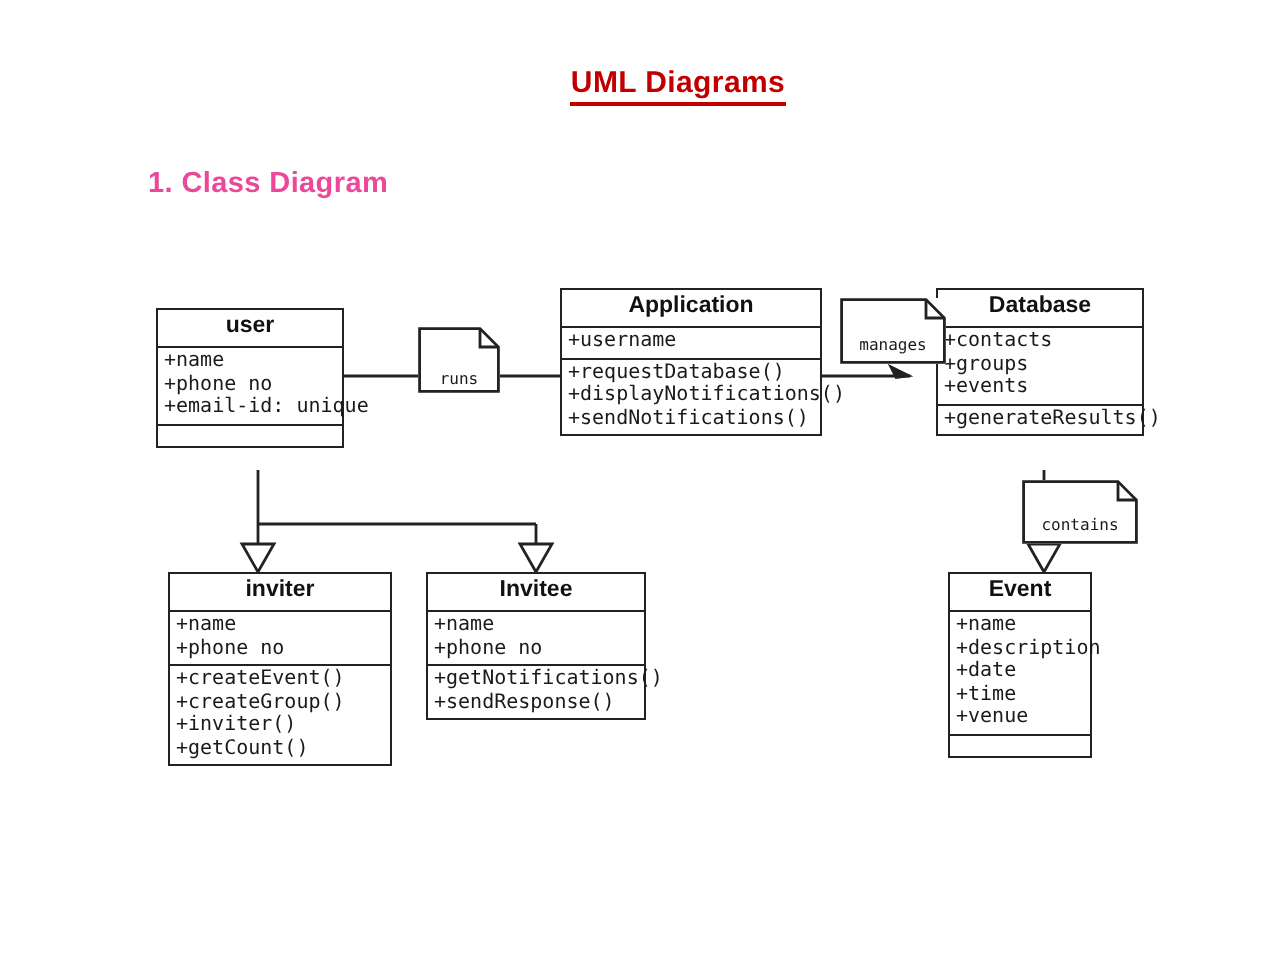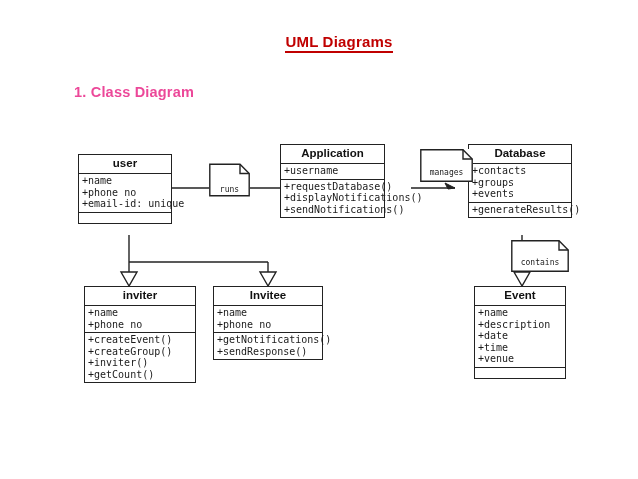--- a/index.html
+++ b/index.html
@@ -140,21 +140,21 @@
 <div class="uml-class" style="left:78px; top:154px; width:94px;">
   <div class="cls-name">user</div>
   <div class="cls-section">
     <div class="member">+name</div>
     <div class="member">+phone no</div>
     <div class="member">+email-id: unique</div>
   </div>
   <div class="cls-section empty"></div>
 </div>
 
-<div class="uml-class" style="left:280px; top:144px; width:105px;">
+<div class="uml-class" style="left:280px; top:144px; width:131px;">
   <div class="cls-name">Application</div>
   <div class="cls-section">
     <div class="member">+username</div>
   </div>
   <div class="cls-section">
     <div class="member">+requestDatabase()</div>
     <div class="member">+displayNotifications()</div>
     <div class="member">+sendNotifications()</div>
   </div>
 </div>
@@ -190,21 +190,21 @@
   <div class="cls-section">
     <div class="member">+name</div>
     <div class="member">+phone no</div>
   </div>
   <div class="cls-section">
     <div class="member">+getNotifications()</div>
     <div class="member">+sendResponse()</div>
   </div>
 </div>
 
-<div class="uml-class" style="left:474px; top:286px; width:92px;">
+<div class="uml-class" style="left:474px; top:286px; width:72px;">
   <div class="cls-name">Event</div>
   <div class="cls-section">
     <div class="member">+name</div>
     <div class="member">+description</div>
     <div class="member">+date</div>
     <div class="member">+time</div>
     <div class="member">+venue</div>
   </div>
   <div class="cls-section empty"></div>
 </div>

